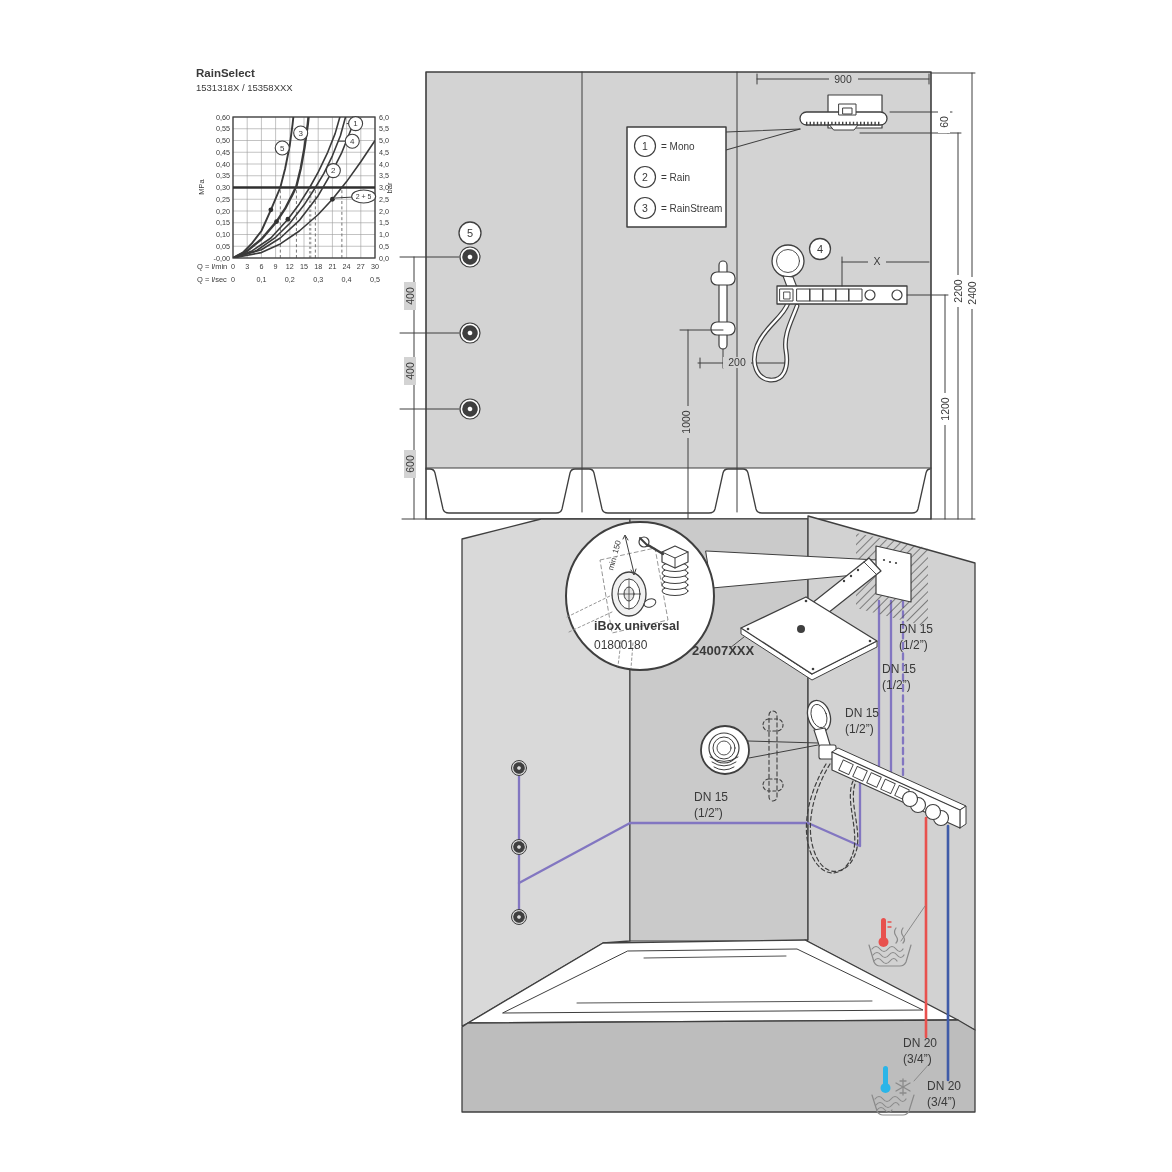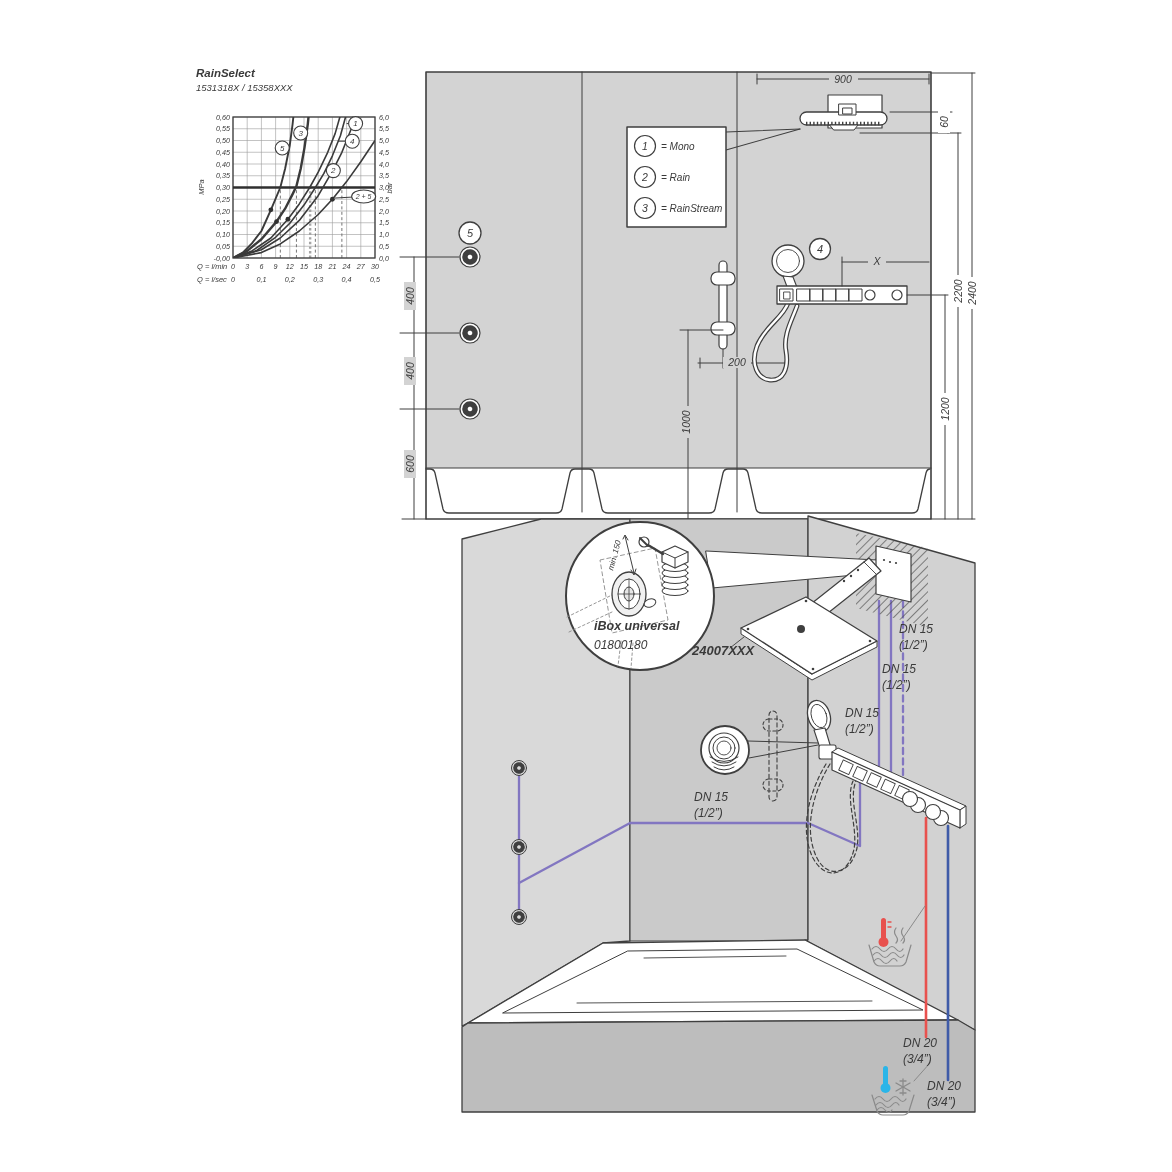--- a/index.html
+++ b/index.html
@@ -1,17 +1,17 @@
 <!DOCTYPE html>
 <html><head>
 <meta charset="utf-8">
 <style>
   html,body{margin:0;padding:0;background:#fff;}
   .page{position:relative;width:1172px;height:1172px;background:#fff;overflow:hidden;
-        font-family:"Liberation Sans",sans-serif;font-style:italic;}
+        font-family:"Liberation Sans",sans-serif;}
   svg text{font-family:"Liberation Sans",sans-serif;fill:#3a3a3a;}
   .dimtxt{font-size:10.5px;}
   .rottxt{font-size:10.5px;}
 </style>
 </head>
 <body>
 
 <div class="page">
 <svg width="1172" height="1172" viewBox="0 0 1172 1172">
   <defs>

